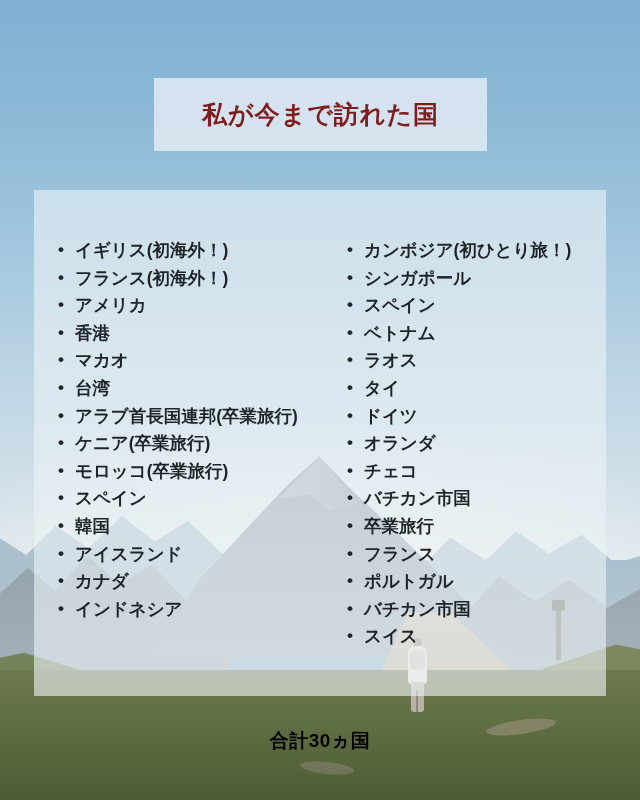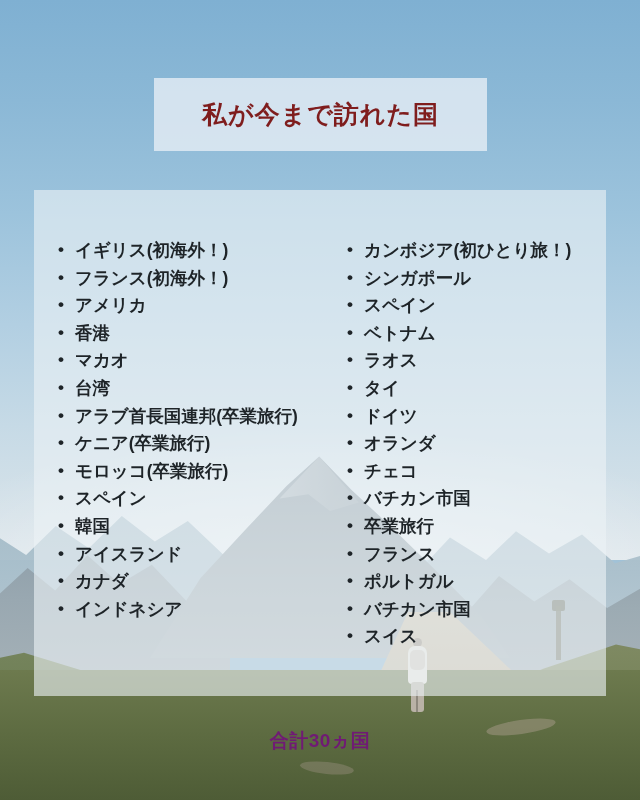--- a/index.html
+++ b/index.html
@@ -255,21 +255,21 @@
     color: #1e2428;
   }
 
   .total {
     position: absolute;
     left: 0; top: 728px;
     width: 640px;
     text-align: center;
     font-size: 19px;
     font-weight: bold;
-    color: #701a75;
+    color: #000000;
     letter-spacing: 0.5px;
   }
 </style>
 </head>
 <body>
 
 <div id="page">
 
   <div class="bg-sky"></div>
   <div class="bg-sky-haze"></div>

